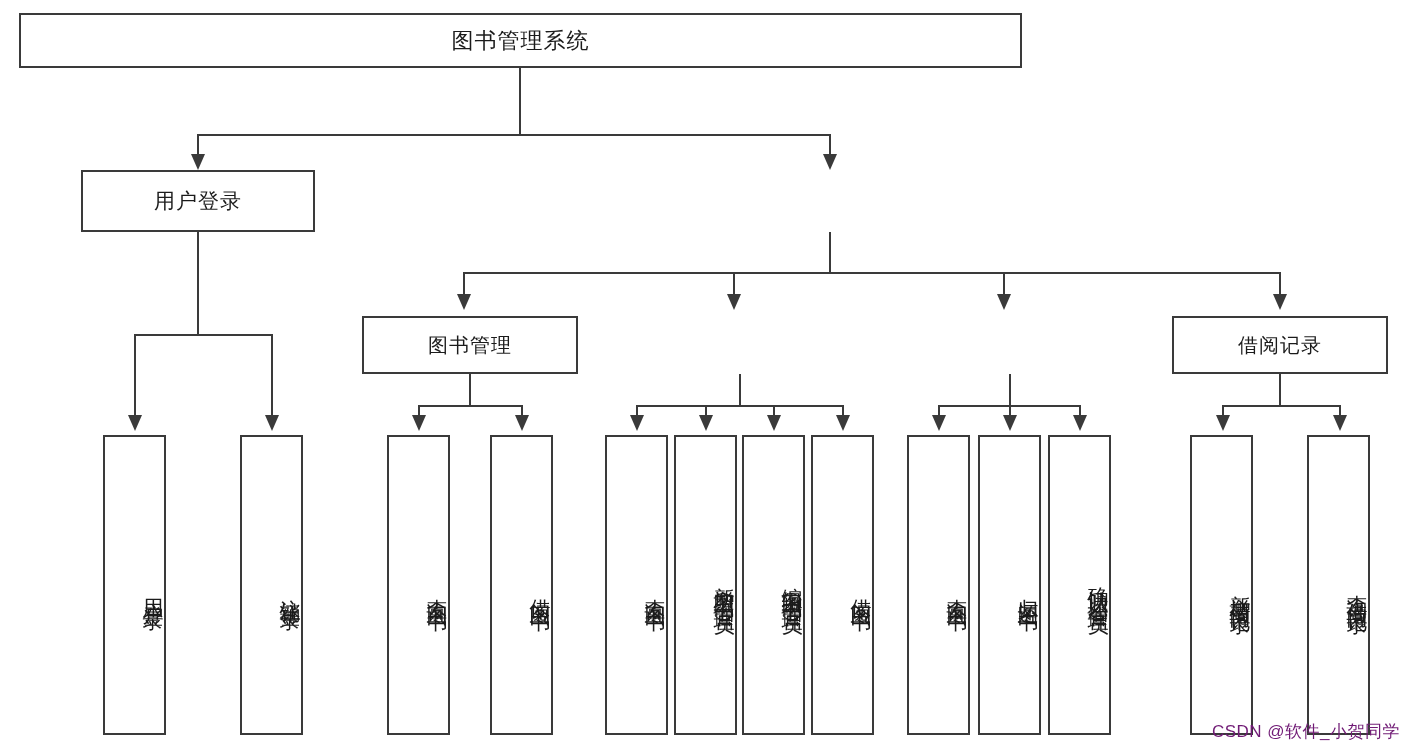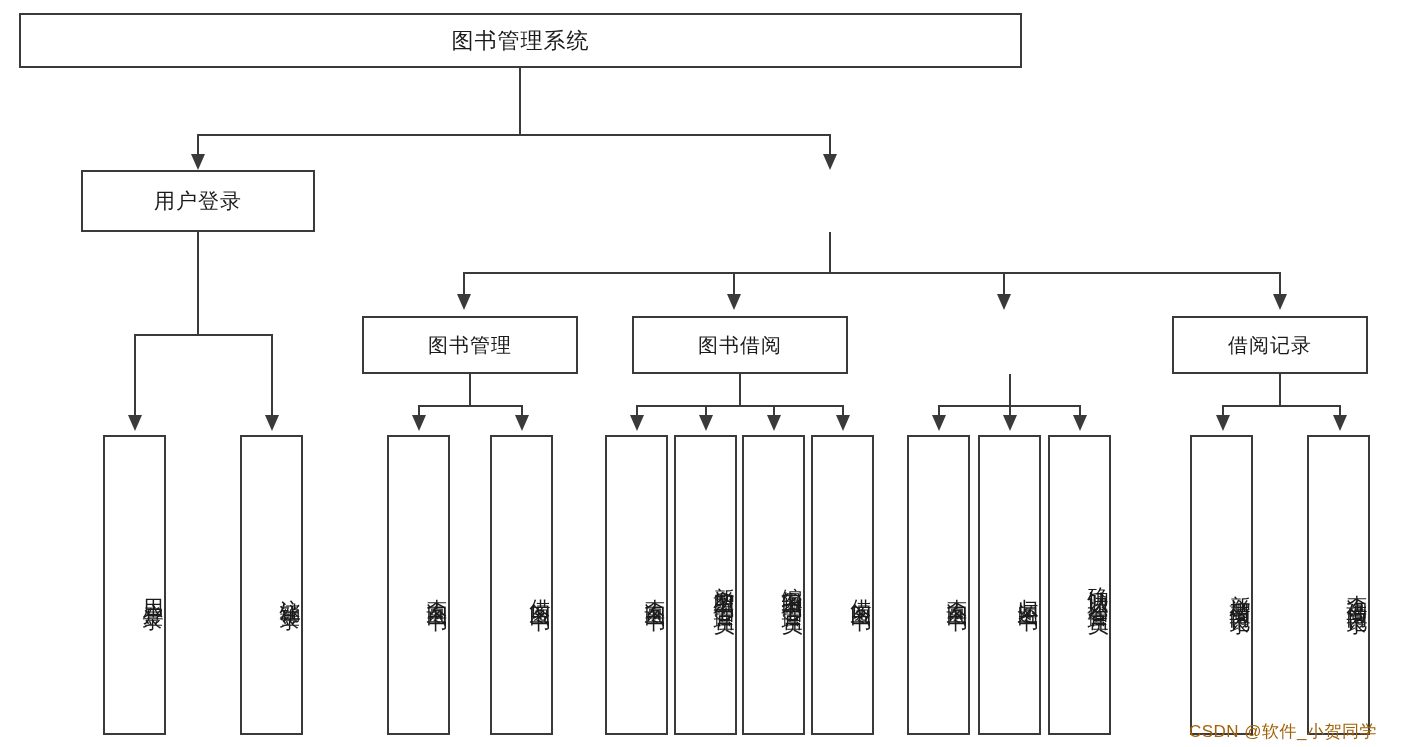--- a/index.html
+++ b/index.html
@@ -50,23 +50,23 @@
     position:absolute;
     width:0;height:0;
     border-left:7px solid transparent;
     border-right:7px solid transparent;
     border-top:16px solid #3a3a3a;
   }
 
   
   .watermark{
     position:absolute;
-    right:28px;bottom:4px;
+    right:5px;bottom:4px;
     font-size:17px;
-    color:#a16207;
+    color:#701a75;
     letter-spacing:0.5px;
     white-space:nowrap;
     pointer-events:none;
   }
 </style>
 </head>
 <body>
 
 <div id="diagram">
 
@@ -99,24 +99,21 @@
   <div class="vline" style="left:733px;top:272px;height:26px;"></div>
   <div class="arrow" style="left:727px;top:294px;"></div>
   <div class="vline" style="left:1003px;top:272px;height:26px;"></div>
   <div class="arrow" style="left:997px;top:294px;"></div>
   <div class="vline" style="left:1279px;top:272px;height:26px;"></div>
   <div class="arrow" style="left:1273px;top:294px;"></div>
 
   <div class="node lvl3" style="left:362px;top:316px;width:216px;height:58px;">
     <span>图书管理</span>
   </div>
-  <div class="node lvl3" style="left:632px;top:316px;width:216px;height:58px;">
-    <span>图书借阅</span>
-  </div>
-  <div class="node lvl3" style="left:1172px;top:316px;width:196px;height:58px;">
+  <div class="node lvl3" style="left:1172px;top:316px;width:216px;height:58px;">
     <span>借阅记录</span>
   </div>
 
   <div class="vline" style="left:469px;top:374px;height:33px;"></div>
   <div class="hline" style="left:418px;top:405px;width:103px;"></div>
   <div class="vline" style="left:418px;top:405px;height:14px;"></div>
   <div class="arrow" style="left:412px;top:415px;"></div>
   <div class="vline" style="left:521px;top:405px;height:14px;"></div>
   <div class="arrow" style="left:515px;top:415px;"></div>
 

